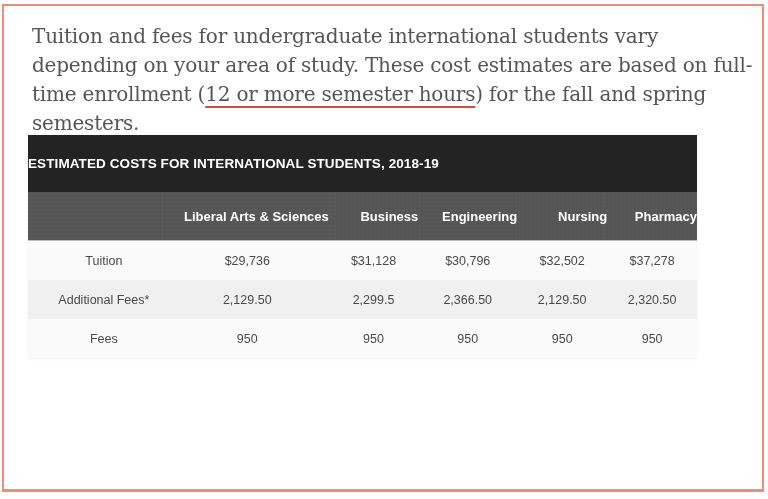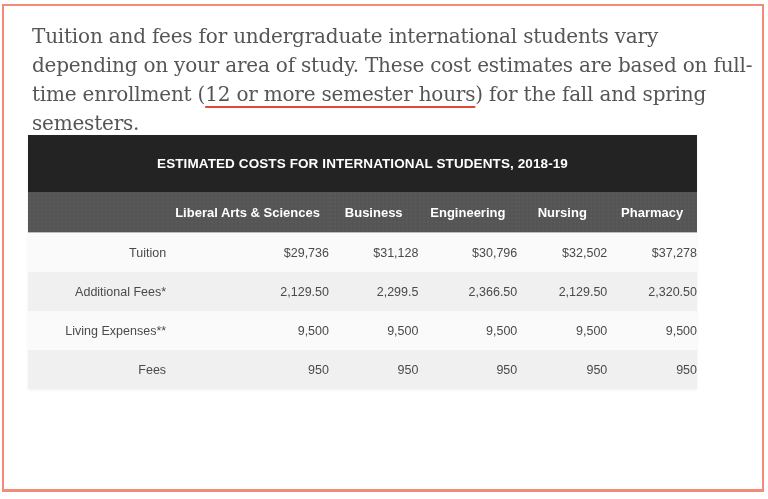--- a/index.html
+++ b/index.html
@@ -47,42 +47,42 @@
       border-collapse: collapse;
       font-family: "Liberation Sans", sans-serif;
       box-shadow: 0 1px 3px rgba(0,0,0,0.06);
     }
     .cost-table caption, .title-row th {
       background: #232323;
       color: #ffffff;
       font-weight: bold;
       font-size: 13.5px;
       height: 57px;
-      text-align: center;
+      text-align: left;
       letter-spacing: 0.1px;
       padding: 0;
     }
     .header-row th {
       background: #555555;
       background-image: radial-gradient(rgba(255,255,255,0.06) 0.6px, transparent 0.8px);
       background-size: 4px 4px;
       color: #ffffff;
       font-weight: bold;
       font-size: 13px;
-      height: 40px;
-      text-align: center;
+      height: 48px;
+      text-align: right;
       padding: 0;
       border-bottom: 1px solid #bdbdbd;
     }
     .cost-table td {
       font-size: 12.5px;
       color: #4a4a4a;
       height: 39px;
       padding: 0;
-      text-align: right;
+      text-align: center;
     }
     .cost-table tbody tr:nth-child(odd) td { background: #fafafa; }
     .cost-table tbody tr:nth-child(even) td { background: #f0f0f0; }
     .cost-table tbody tr.total td {
       font-weight: bold;
       color: #333333;
       background: #f0f0f0;
     }
     .c0 { width: 127px; padding-left: 14px !important; }
     .c1 { width: 168px; }
@@ -127,28 +127,20 @@
     </tr>
     <tr>
       <td class="c0">Additional Fees*</td>
       <td class="c1">2,129.50</td>
       <td class="c2">2,299.5</td>
       <td class="c3">2,366.50</td>
       <td class="c4">2,129.50</td>
       <td class="c5">2,320.50</td>
     </tr>
     <tr>
-      <td class="c0">Living Expenses**</td>
-      <td class="c1">9,500</td>
-      <td class="c2">9,500</td>
-      <td class="c3">9,500</td>
-      <td class="c4">9,500</td>
-      <td class="c5">9,500</td>
-    </tr>
-    <tr>
       <td class="c0">Fees</td>
       <td class="c1">950</td>
       <td class="c2">950</td>
       <td class="c3">950</td>
       <td class="c4">950</td>
       <td class="c5">950</td>
     </tr>
   </tbody>
 </table>
 

